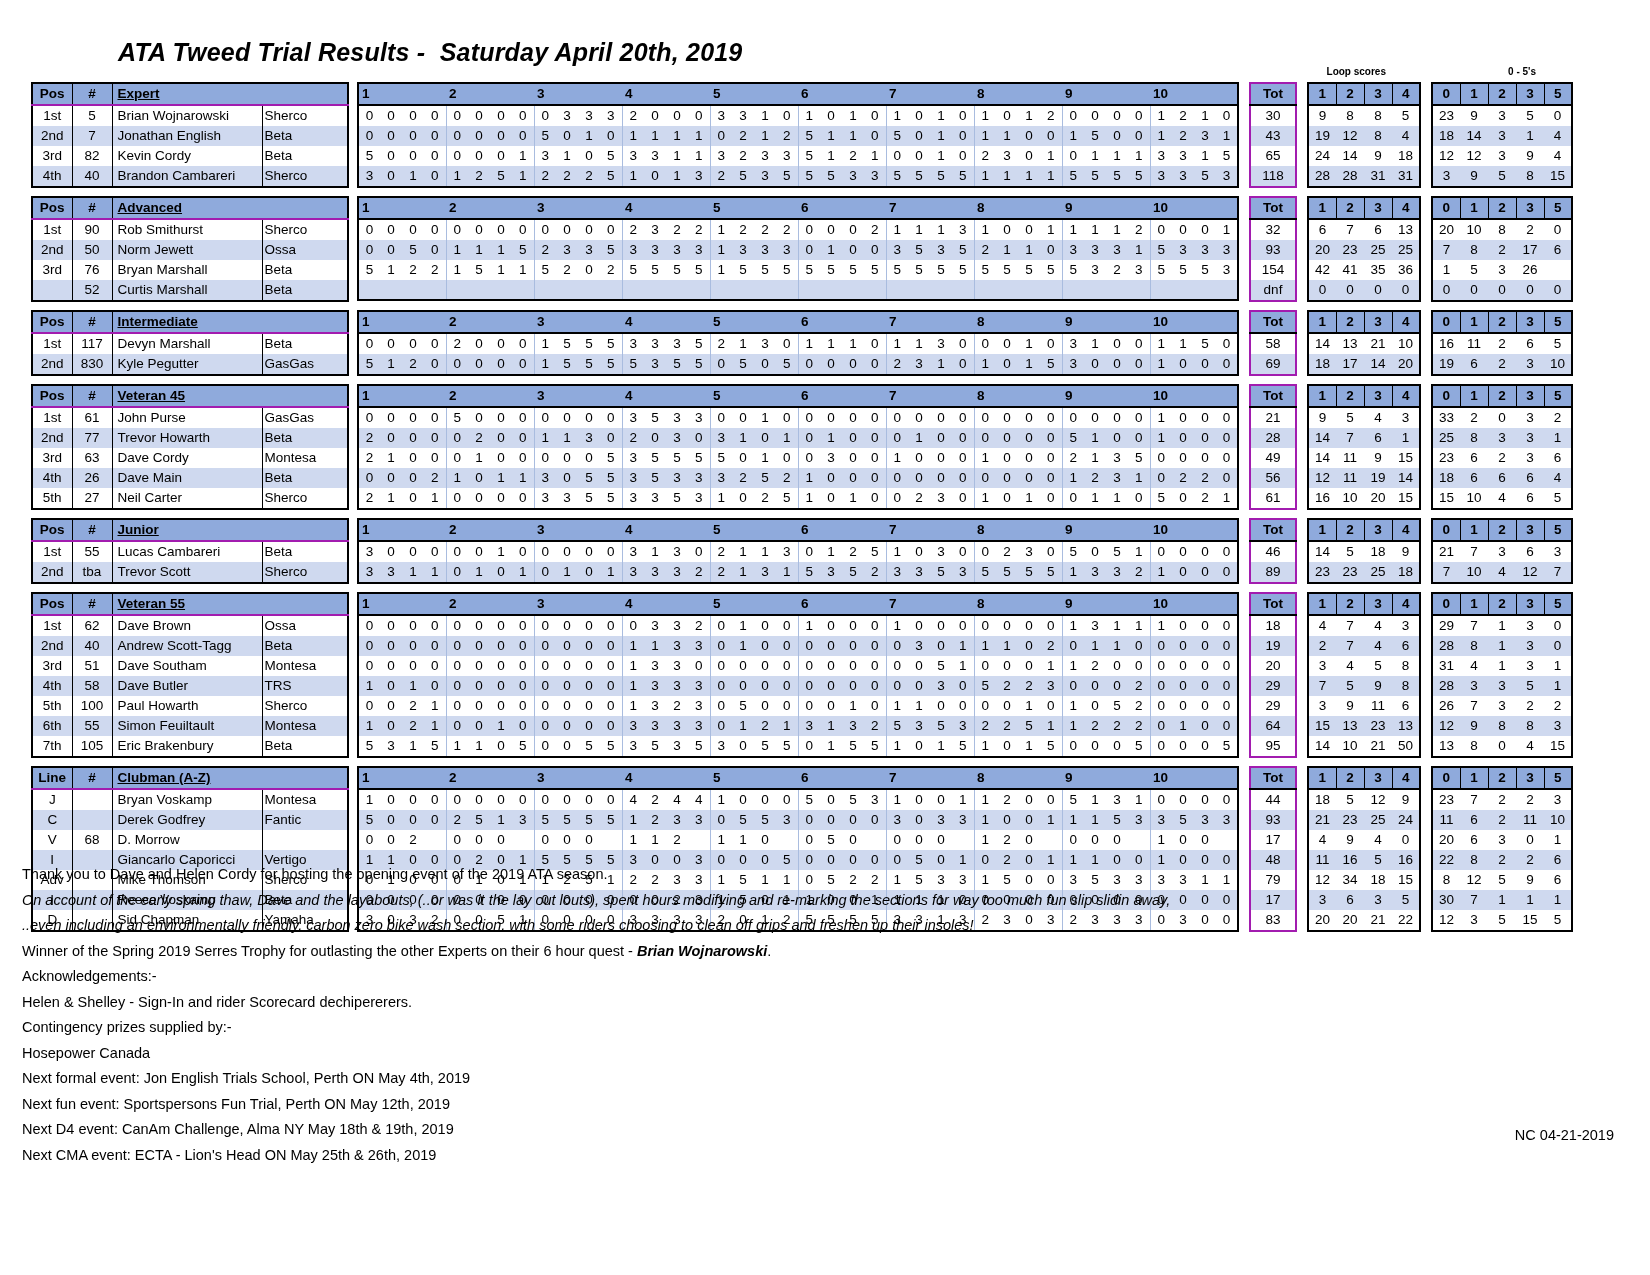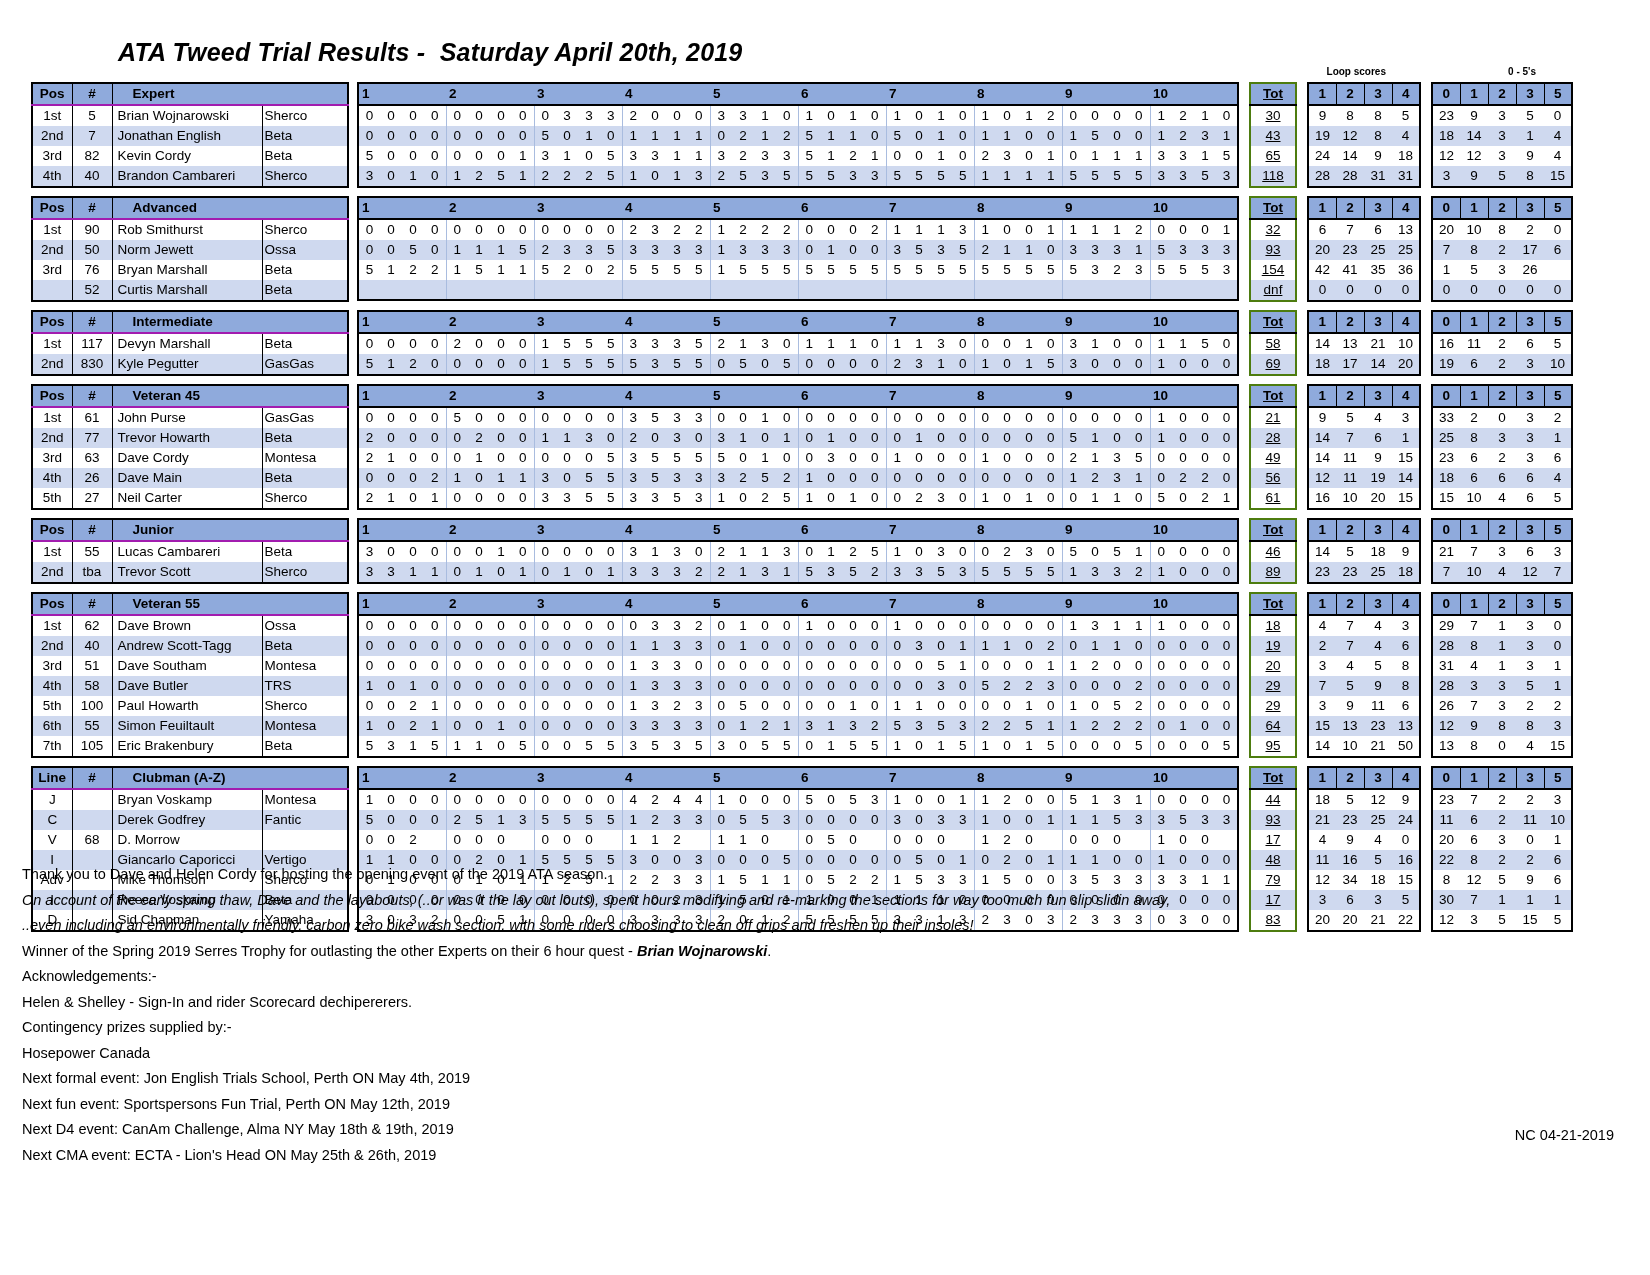--- a/index.html
+++ b/index.html
@@ -63,36 +63,36 @@
 
   
   table.ident { border: 2px solid #000; border-collapse: collapse; }
   table.ident td { border-right: 1px solid #000; }
   table.ident td:last-child { border-right: none; }
   table.ident tr.hdr td { border-bottom: 2px solid #a21caf; }
   .c-pos { width: 40px; text-align: center; }
   .c-num { width: 40px; text-align: center; }
   .c-name { width: 150px; text-align: left; padding-left: 5px; }
   .c-bike { width: 86px; text-align: left; padding-left: 2px; }
-  .hdr .c-name { padding-left: 20px; }
+  .hdr .c-name { padding-left: 5px; text-decoration: underline; }
 
   
   .gap { width: 8px; }
   table.scores { border: 2px solid #000; border-collapse: collapse; }
   table.scores tr.hdr td { border-bottom: 2px solid #000; }
   table.scores td.sc {
     width: 22px; text-align: center;
   }
   table.scores td.secstart { border-left: 1px solid #a9bcdf; }
   table.scores tr.hdr td.sechdr {
     text-align: left; padding-left: 3px; font-size: 13.5px;
   }
 
   
-  table.tot { border: 2px solid #4d7c0f; border-collapse: collapse; text-decoration: underline; }
+  table.tot { border: 2px solid #a21caf; border-collapse: collapse; }
   table.tot tr.hdr td { border-bottom: 2px solid #000; }
   table.tot td { width: 46px; text-align: center; }
 
   
   table.loop { border: 2px solid #000; border-collapse: collapse; }
   table.loop tr.hdr td { border-bottom: 2px solid #000; border-right: 1px solid #000; }
   table.loop tr.hdr td:last-child { border-right: none; }
   table.loop td { width: 28px; text-align: center; }
 
   

